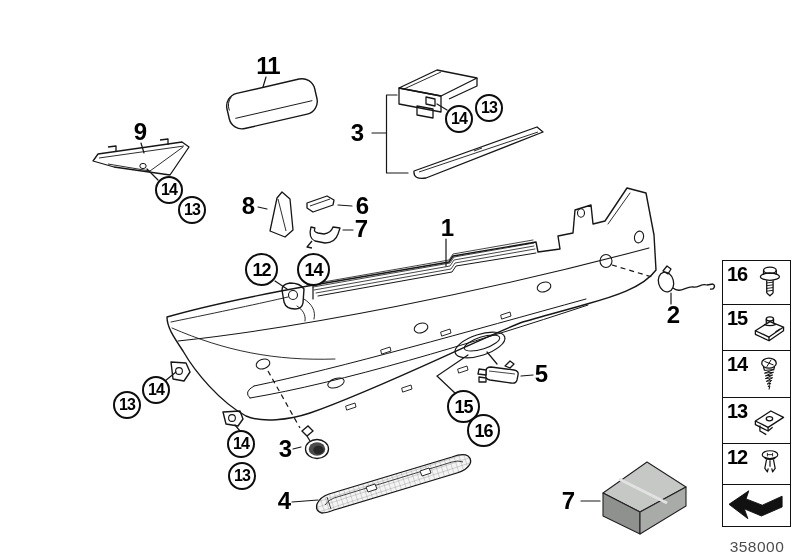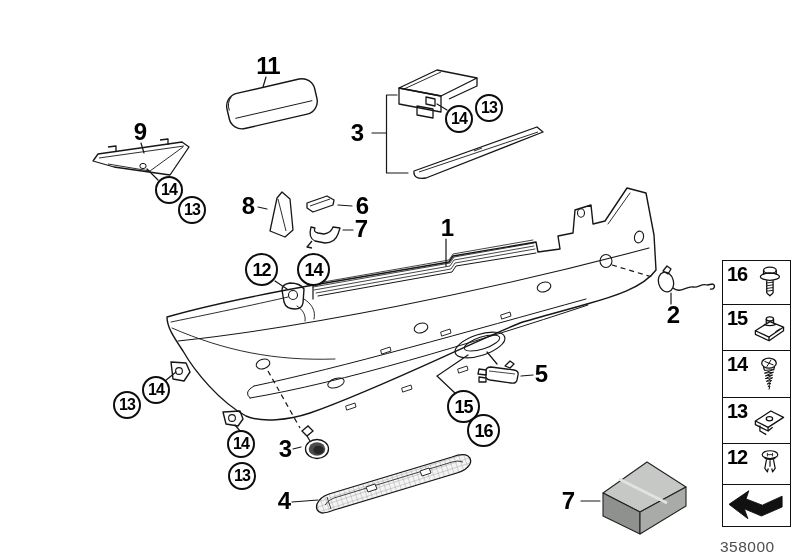--- a/index.html
+++ b/index.html
@@ -13,21 +13,21 @@
            box-sizing:border-box;line-height:1;}
   .co-l{width:33px;height:33px;font-size:18px;letter-spacing:-1px;}
   .co-s{width:28px;height:28px;font-size:16px;letter-spacing:-1px;}
   .legend{position:absolute;left:722px;top:260px;width:69px;height:267px;border:1.6px solid #111;
           box-sizing:border-box;background:#fff;display:flex;flex-direction:column;}
   .cell{position:relative;border-top:1.4px solid #111;flex:0 0 auto;box-sizing:border-box;}
   .cell:first-child{border-top:none;}
   .cellnum{position:absolute;left:4px;top:2px;font-weight:bold;font-size:20px;letter-spacing:-1px;color:#000;}
   .cellicon{position:absolute;right:1px;top:2px;}
   .arrowicon{position:absolute;left:4px;top:4px;}
-  .docnum{position:absolute;left:720px;top:538px;width:74px;text-align:left;
+  .docnum{position:absolute;left:720px;top:538px;width:74px;text-align:center;
           font-size:15.5px;color:#4d4d4d;letter-spacing:0.5px;}
 </style>
 </head>
 <body>
 
 <div class="stage">
 
   <svg class="art" width="800" height="560" viewBox="0 0 800 560">
     <defs>
       <pattern id="hatch" width="5" height="5" patternUnits="userSpaceOnUse" patternTransform="rotate(-18)">

